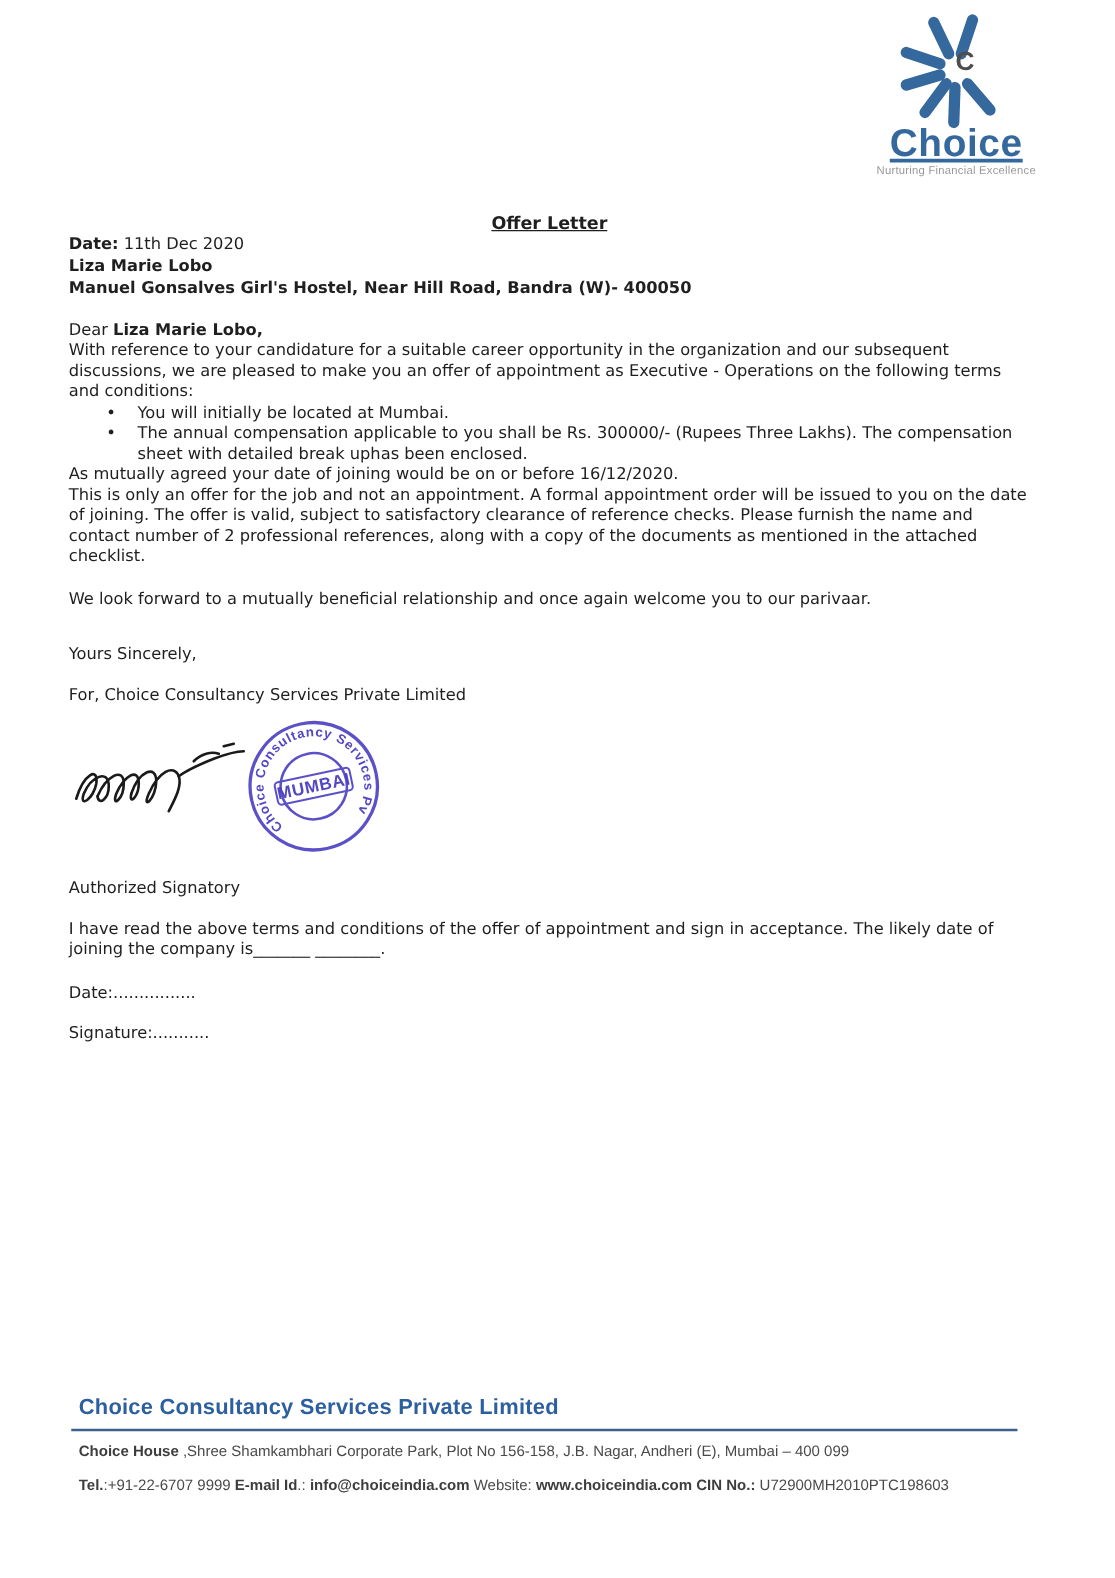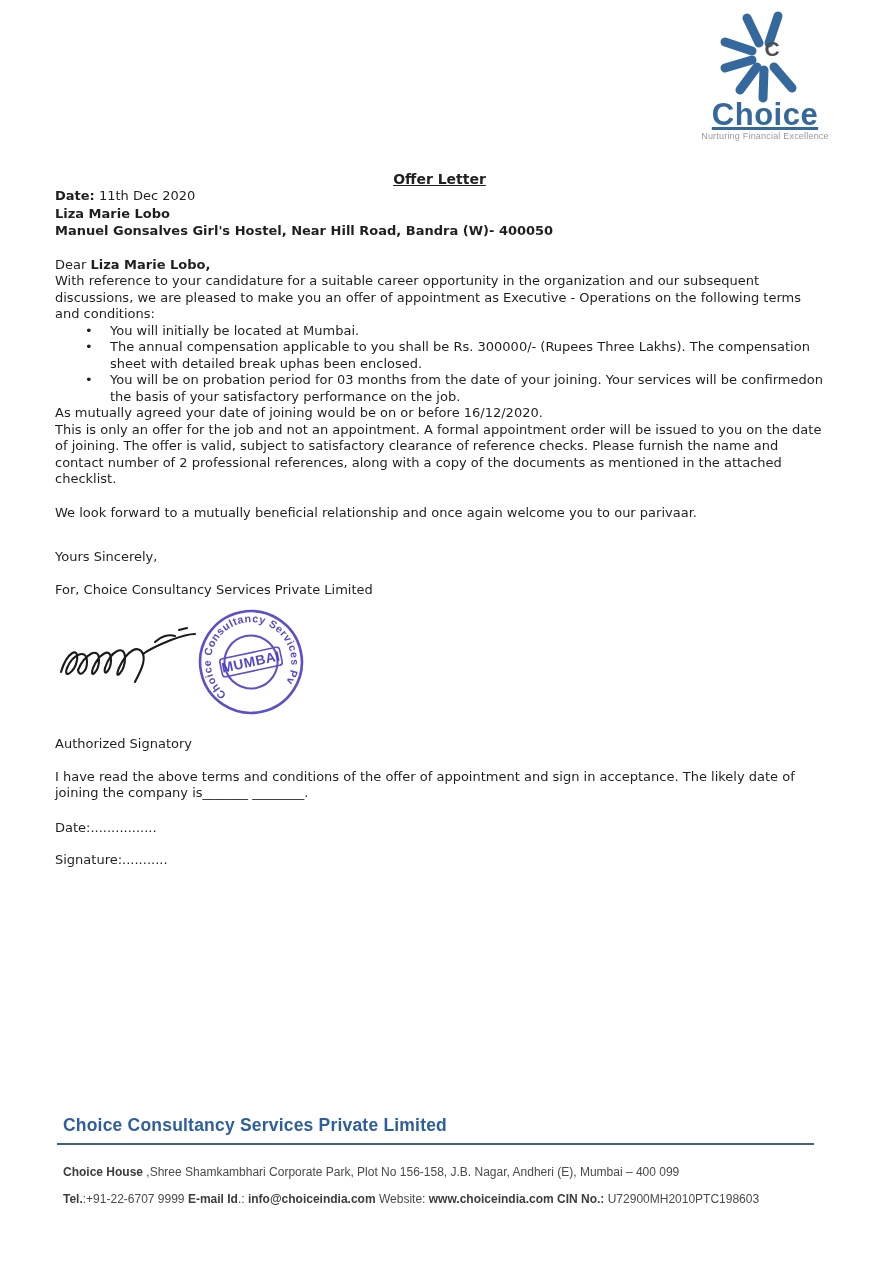--- a/index.html
+++ b/index.html
@@ -45,21 +45,21 @@
   .acceptance{margin-top:16px;}
   .date-fill{margin-top:18px;}
   .signature-fill{margin-top:16px;}
 
   
   .footer{position:absolute;left:57px;right:78px;top:1115px;
           font-family:"Liberation Sans",sans-serif;color:#4a4a4a;}
   .footer-company{font-size:17.5px;font-weight:bold;color:#2d5f9f;
                   padding-left:6px;letter-spacing:.2px;}
   .footer-rule{border:none;border-top:2px solid #41608f;margin:7px 0 0 0;}
-  .footer-address{font-size:12px;margin-top:20px;padding-left:6px;}
+  .footer-address{font-size:12px;margin-top:9px;padding-left:6px;}
   .footer-contact{font-size:12px;margin-top:13px;padding-left:6px;}
   .fb{font-weight:bold;color:#3d3d3d;}
 </style>
 </head>
 <body>
 
 <div class="page">
 
   <div class="logo">
     <svg width="120" height="96" viewBox="0 0 120 96">
@@ -87,21 +87,20 @@
     <div class="recipient">Liza Marie Lobo</div>
     <div class="recipient">Manuel Gonsalves Girl's Hostel, Near Hill Road, Bandra (W)- 400050</div>
 
     <p class="salutation"><span>Dear </span><span class="bold">Liza Marie Lobo,</span></p>
 
     <p>With reference to your candidature for a suitable career opportunity in the organization and our subsequent discussions, we are pleased to make you an offer of appointment as Executive - Operations on the following terms and conditions:</p>
 
     <ul class="terms">
       <li>You will initially be located at Mumbai.</li>
       <li>The annual compensation applicable to you shall be Rs. 300000/- (Rupees Three Lakhs). The compensation sheet with detailed break uphas been enclosed.</li>
-      <li>You will be on probation period for 03 months from the date of your joining. Your services will be confirmedon the basis of your satisfactory performance on the job.</li>
     </ul>
 
     <p class="joining">As mutually agreed your date of joining would be on or before 16/12/2020.</p>
     <p>This is only an offer for the job and not an appointment. A formal appointment order will be issued to you on the date of joining. The offer is valid, subject to satisfactory clearance of reference checks. Please furnish the name and contact number of 2 professional references, along with a copy of the documents as mentioned in the attached checklist.</p>
 
     <p class="closing">We look forward to a mutually beneficial relationship and once again welcome you to our parivaar.</p>
 
     <p class="sincerely">Yours Sincerely,</p>
 
     <p class="for-company">For, Choice Consultancy Services Private Limited</p>

